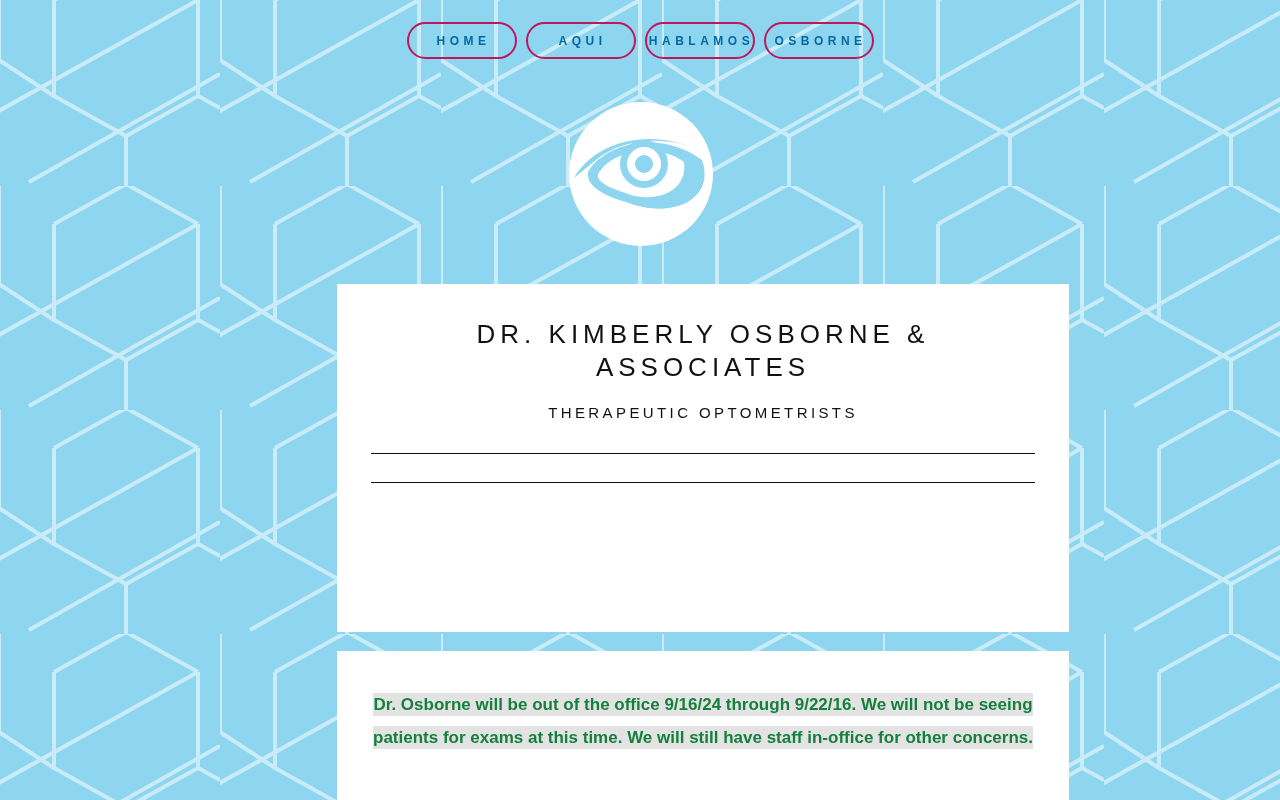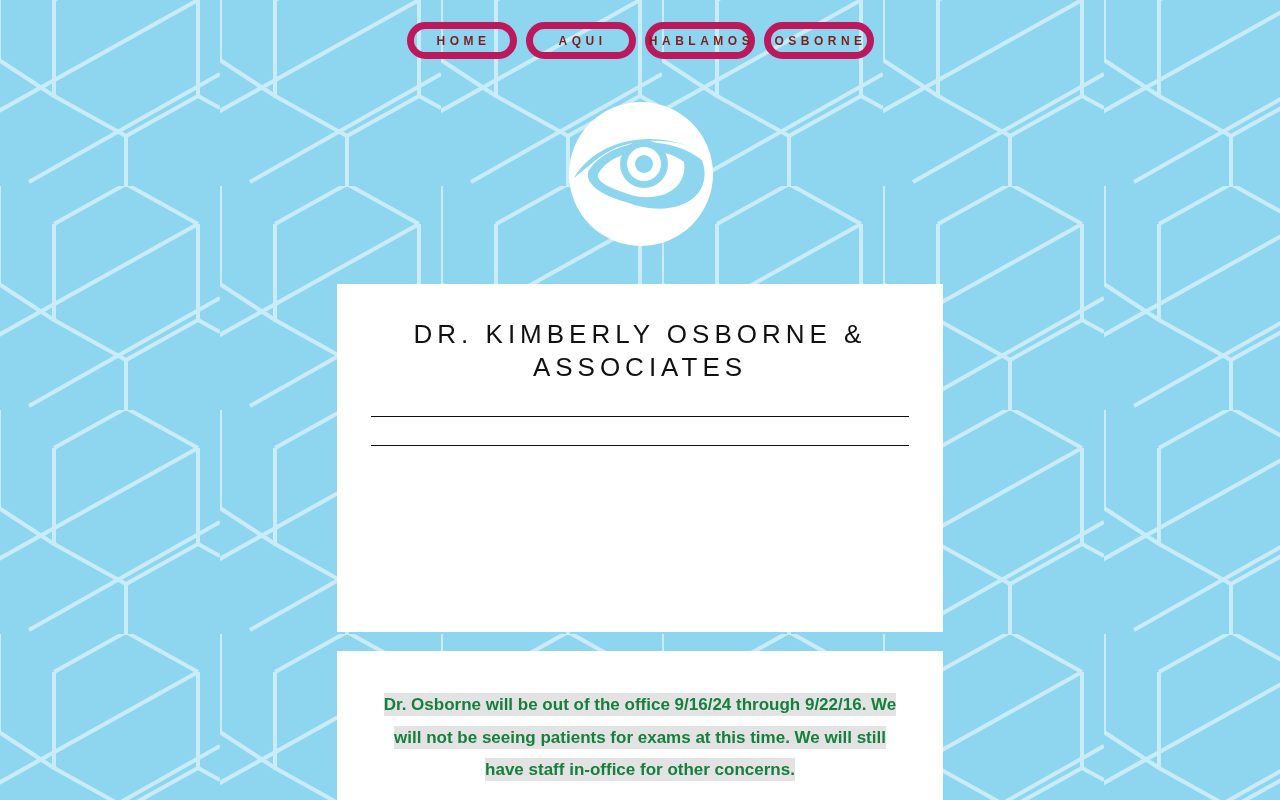--- a/index.html
+++ b/index.html
@@ -7,29 +7,29 @@
       width: 1280px; height: 800px; overflow: hidden; position: relative;
       background: #8ED6F0;
       font-family: "Liberation Sans", sans-serif;
     }
     .bg-pattern { position: absolute; left: 0; top: 0; width: 1280px; height: 800px; z-index: 0; }
     .nav {
       position: absolute; top: 22px; left: 0; width: 1280px;
       display: flex; justify-content: center; gap: 9px; z-index: 2;
     }
     .nav-btn {
-      width: 110px; height: 37px; border: 7px solid #be185d; border-radius: 19px;
+      width: 110px; height: 37px; border: 2px solid #be185d; border-radius: 19px;
       display: flex; align-items: center; justify-content: center;
-      font-size: 12px; font-weight: bold; letter-spacing: 4.5px; color: #7f1d1d;
+      font-size: 12px; font-weight: bold; letter-spacing: 4.5px; color: #0369a1;
       background: transparent; cursor: pointer; box-sizing: border-box;
       padding-left: 4px;
     }
     .logo { position: absolute; left: 566px; top: 100px; width: 150px; height: 150px; z-index: 2; }
     .card {
-      position: absolute; left: 337px; width: 606px; background: #fff; z-index: 2;
+      position: absolute; left: 337px; width: 732px; background: #fff; z-index: 2;
       box-sizing: border-box; text-align: center;
     }
     .card-1 { top: 284px; height: 348px; padding: 34px 34px 0; }
     .title {
       margin: 0; font-size: 26px; font-weight: normal; letter-spacing: 5px; line-height: 33px;
       color: #111;
     }
     .subtitle {
       margin: 20px 0 0; font-size: 15px; letter-spacing: 3.4px; color: #111;
     }
@@ -79,19 +79,20 @@
   <path d="M22 72 C40 42 95 30 136 60 C150 100 105 120 60 102 C35 95 20 85 22 72 Z" fill="#8ED6F0"></path>
   <path d="M32 74 C45 50 92 42 118 62 C122 90 92 104 62 94 C44 88 30 82 32 74 Z" fill="#ffffff"></path>
   <circle cx="78" cy="64" r="24" fill="#8ED6F0"></circle>
   <circle cx="78" cy="64" r="17" fill="#ffffff"></circle>
   <circle cx="78" cy="64" r="9" fill="#8ED6F0"></circle>
   <path d="M2 92 C40 118 100 124 148 96 L148 104 C100 132 40 128 2 100 Z" fill="#8ED6F0" opacity="0"></path>
 </svg>
 
 <section class="card card-1">
   <h1 class="title">DR. KIMBERLY OSBORNE &amp; ASSOCIATES</h1>
+  <div class="subtitle">THERAPEUTIC OPTOMETRISTS</div>
   <hr class="divider">
   <hr class="divider divider-2">
 </section>
 
 <section class="card card-2">
   <p class="notice"><span>Dr. Osborne will be out of the office 9/16/24 through 9/22/16. We will not be seeing patients for exams at this time. We will still have staff in-office for other concerns.</span></p>
 </section>
 
 </body></html>

